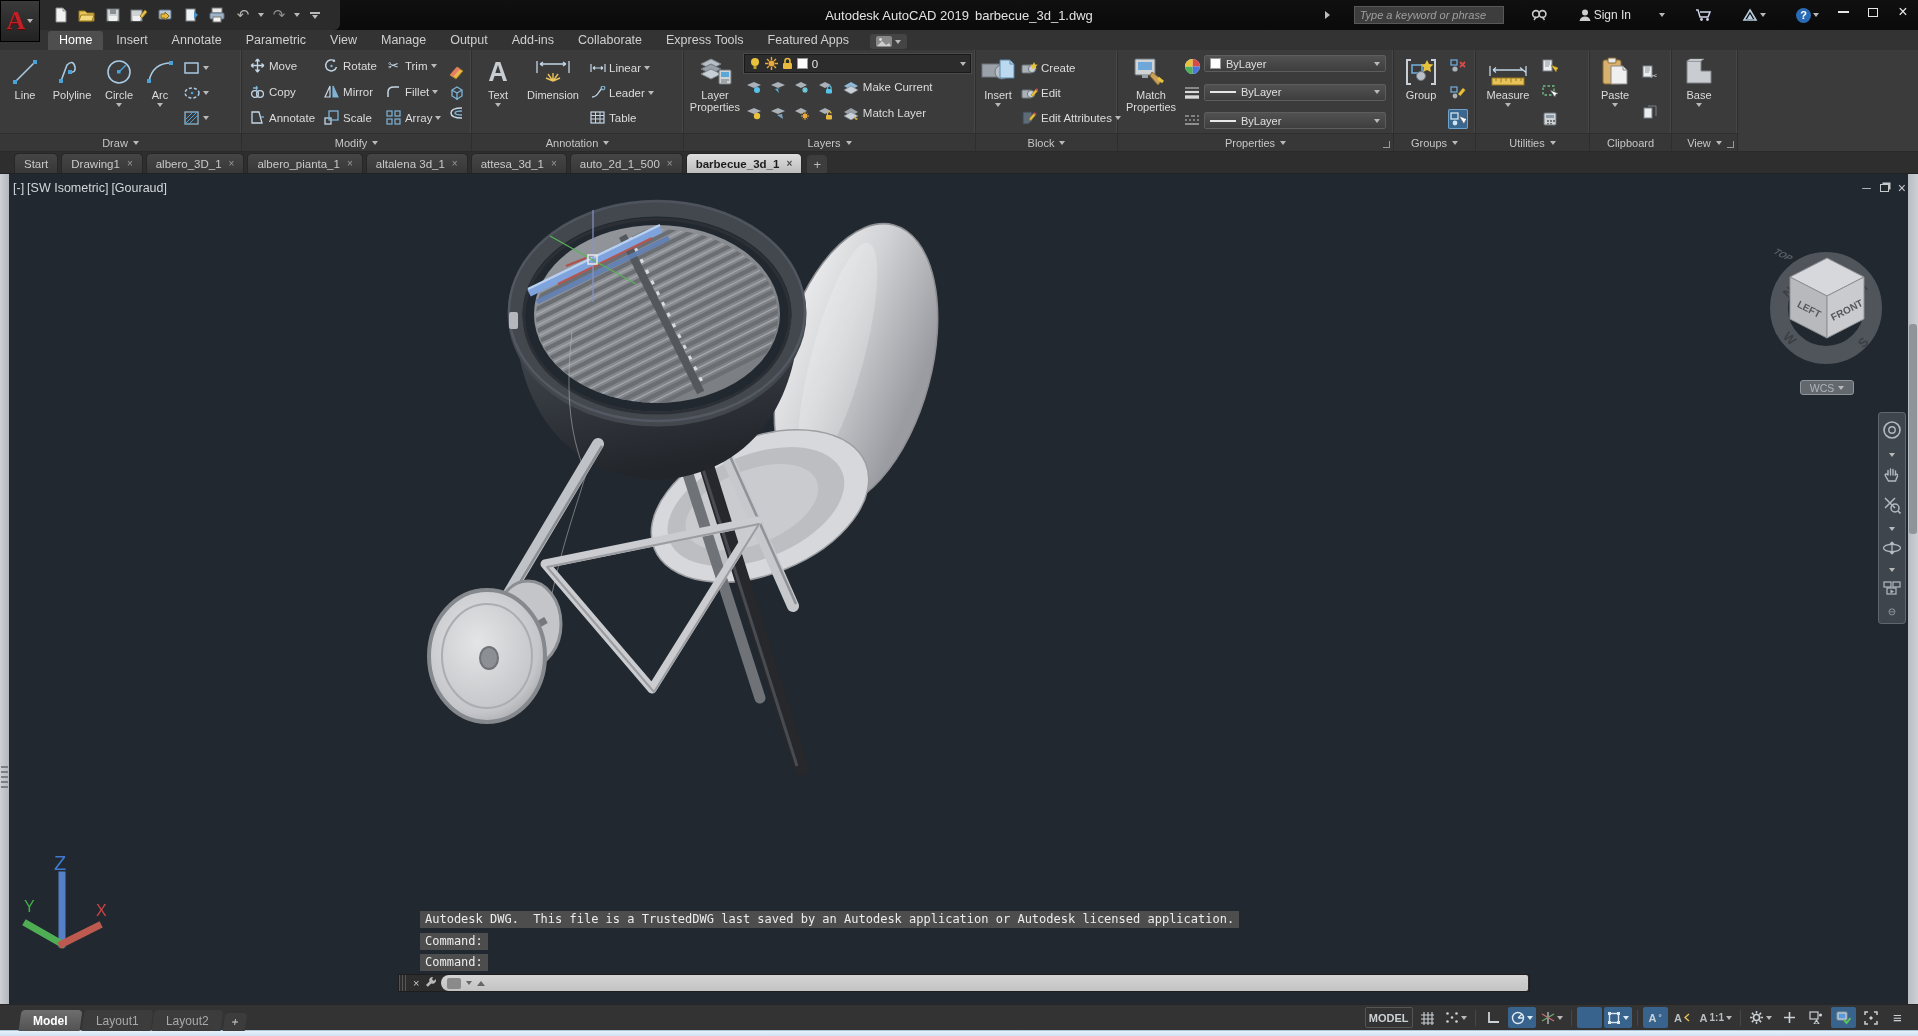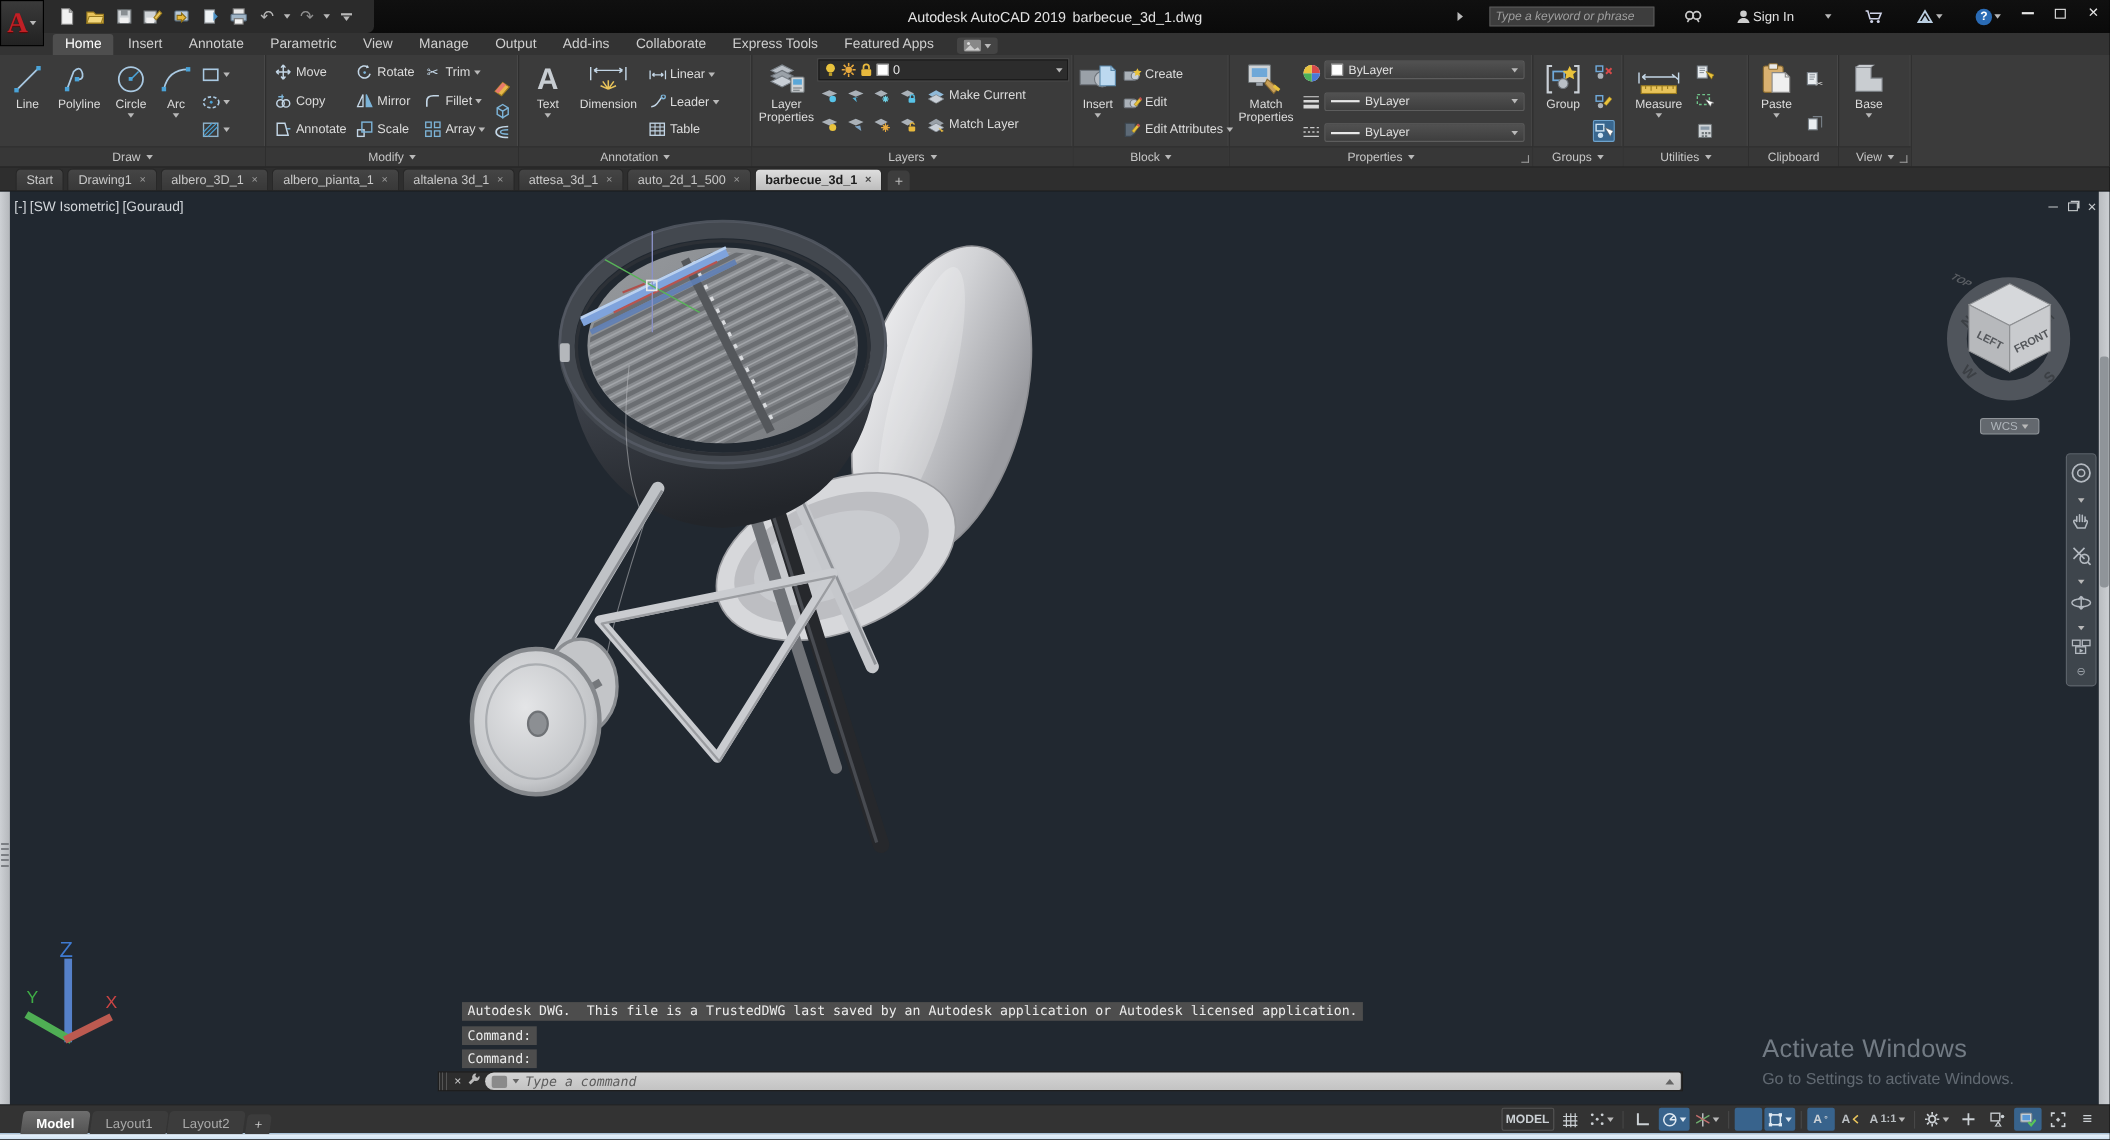--- a/index.html
+++ b/index.html
@@ -34,21 +34,21 @@
 
 
 .ribbon { height:102px; background:#3b3b3b; display:flex; align-items:stretch; border-bottom:1px solid #2a2a2a; }
 .panel { display:flex; flex-direction:column; border-right:1px solid #2e2e2e; box-shadow:inset -1px 0 0 #474747; }
 .pcontent { flex:1; display:flex; align-items:stretch; padding:3px 4px 1px; gap:2px; }
 .ptitle { height:18px; display:flex; align-items:center; justify-content:center; gap:5px; font-size:11px; color:#c6c6c6; background:#373737; border-top:1px solid #2f2f2f; position:relative; }
 .pexp { position:absolute; right:3px; bottom:3px; width:7px; height:7px; border-right:1.5px solid #999; border-bottom:1.5px solid #999; }
 .bigbtn { display:flex; flex-direction:column; align-items:center; justify-content:flex-start; padding-top:2px; gap:1px; border-radius:2px; }
 .bigbtn .bicon { height:34px; display:flex; align-items:center; justify-content:center; }
 .bigbtn .blabel { font-size:11px; color:#dcdcdc; line-height:11.5px; text-align:center; }
-.smallcol { display:flex; flex-direction:column; justify-content:flex-end; padding:2px 0; }
+.smallcol { display:flex; flex-direction:column; justify-content:center; padding:2px 0; }
 .srow { display:flex; align-items:center; gap:3px; height:25px; padding:0 3px; border-radius:2px; }
 .srow .slabel { font-size:11.5px; color:#dcdcdc; white-space:nowrap; }
 .modgrid { display:grid; grid-template-columns:auto auto auto; grid-auto-flow:column; grid-template-rows:repeat(3,26px); column-gap:2px; }
 .icon16 { width:17px; height:17px; display:flex; align-items:center; justify-content:center; flex:none; }
 .layer-right { display:flex; flex-direction:column; gap:2px; width:228px; padding-top:1px; }
 .layer-combo { height:19px; background:#2c2c2c; border:1px solid #191919; box-shadow:0 0 0 1px #4b4b4b; display:flex; align-items:center; gap:4px; padding:0 4px; }
 .layer-combo .lname { font-size:11.5px; color:#e4e4e4; flex:1; }
 .lrow { display:flex; align-items:center; gap:4px; height:24px; }
 .lrow .slabel { font-size:11.5px; color:#dcdcdc; }
 .combo { height:17px; background:linear-gradient(#515151,#3e3e3e); border:1px solid #5d5d5d; border-radius:2px; display:flex; align-items:center; gap:5px; padding:0 5px; }
@@ -1105,29 +1105,24 @@
     <div class="cmd-chip" style="top:780px">Command:</div>
     <div class="cmd-bar">
       <span class="cmd-grip"></span>
       <span class="cmd-x">×</span>
       <span style="margin-right:4px"><svg width="13" height="13">
             <path d="M9 2a3.4 3.4 0 0 0-3.6 4.6L2 10l1.8 1.8 3.5-3.4A3.4 3.4 0 0 0 11.8 4l-2 2-1.8-1.8z" fill="#b9b9b9"></path>
           </svg></span>
       <span class="cmd-field">
         <span class="cmd-prompt-icon"></span>
         <span class="car" style="border-top-color:#666"></span>
-        <input class="cmd-input" placeholder="Type a command" style="">
         <span class="cmd-up"></span>
       </span>
     </div>
 
-    <div class="watermark">
-      <div class="w1">Activate Windows</div>
-      <div class="w2">Go to Settings to activate Windows.</div>
-    </div>
   </div>
 
   <div class="statusbar">
     <div class="ltabs">
       <span class="ltab active">
           <span>Model</span>
         </span>
       <span class="ltab">
           <span>Layout1</span>
         </span>

